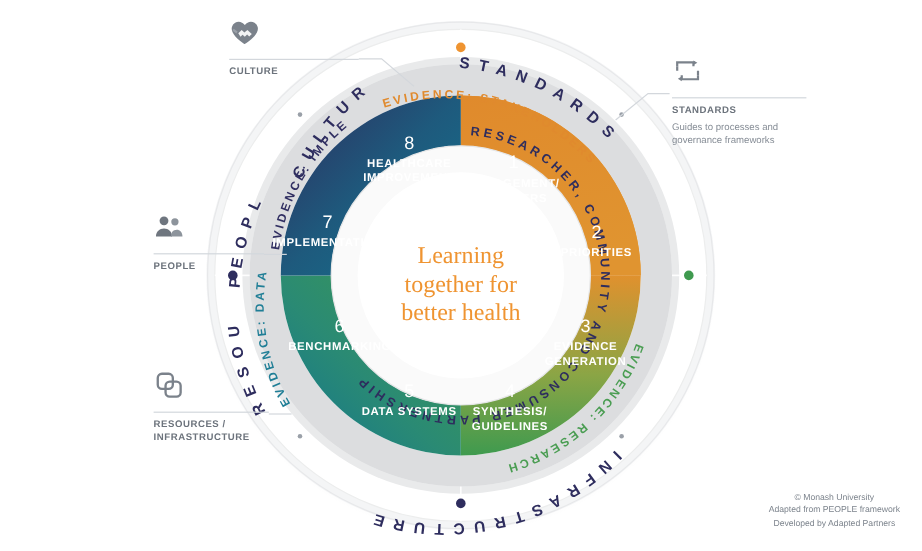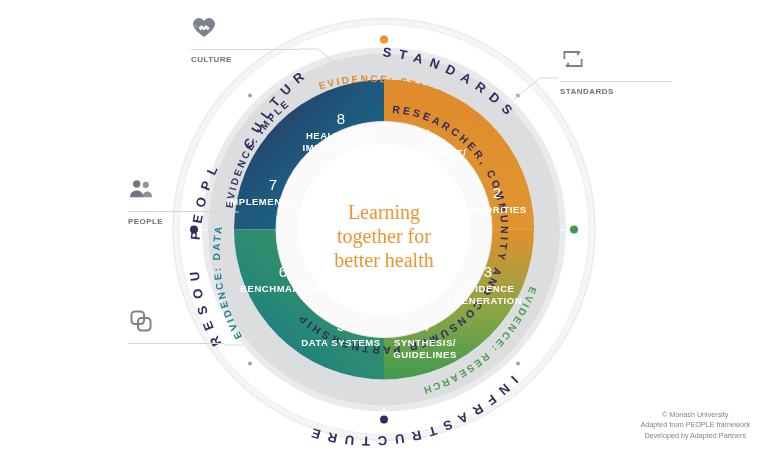--- a/index.html
+++ b/index.html
@@ -227,39 +227,41 @@
   <div class="callout" id="c-standards">
     <svg class="ico" viewBox="0 0 24 24">
       <path d="M4 8.5V5.5h12.5v3" fill="none" stroke="#7b828b" stroke-width="1.7"></path>
       <path d="M20 15.5v3H7.5v-3" fill="none" stroke="#7b828b" stroke-width="1.7"></path>
       <path d="M16.5 4l3 1.8-3 1.8z" fill="#7b828b"></path>
       <path d="M7.5 16.4l-3 1.8 3 1.8z" fill="#7b828b"></path>
       <path d="M4 8.5v3.5M20 12v3.5" stroke="#7b828b" stroke-width="1.7" fill="none"></path>
     </svg>
     <div class="rule"></div>
     <div class="ttl">STANDARDS</div>
+    <div class="dsc">Guides to processes and governance frameworks</div>
   </div>
 
   <div class="callout" id="c-people">
     <svg class="ico" viewBox="0 0 24 24">
       <circle cx="8" cy="7.4" r="3.4" fill="#6f767f"></circle>
       <circle cx="16.4" cy="8.2" r="2.8" fill="#8d949c"></circle>
       <path d="M1.8 19.5c0-3.7 2.8-6.1 6.2-6.1s6.2 2.4 6.2 6.1z" fill="#6f767f"></path>
       <path d="M13.4 19.5c0-3.1 1.6-5.2 4.4-5.2 2.4 0 4.4 1.9 4.4 5.2z" fill="#8d949c"></path>
     </svg>
     <div class="rule"></div>
     <div class="ttl">PEOPLE</div>
   </div>
 
   <div class="callout" id="c-resources">
     <svg class="ico" viewBox="0 0 24 24">
       <rect x="3.2" y="3.2" width="11.6" height="11.6" rx="3.2" fill="none" stroke="#7b828b" stroke-width="1.8"></rect>
       <rect x="9.2" y="9.2" width="11.6" height="11.6" rx="3.2" fill="none" stroke="#7b828b" stroke-width="1.8"></rect>
     </svg>
     <div class="rule"></div>
+    <div class="ttl">RESOURCES / INFRASTRUCTURE</div>
   </div>
 
   <div id="credit">
     <div>© Monash University</div>
     <div>Adapted from PEOPLE framework</div>
     <div>Developed by Adapted Partners</div>
   </div>
 
 </div>
 

